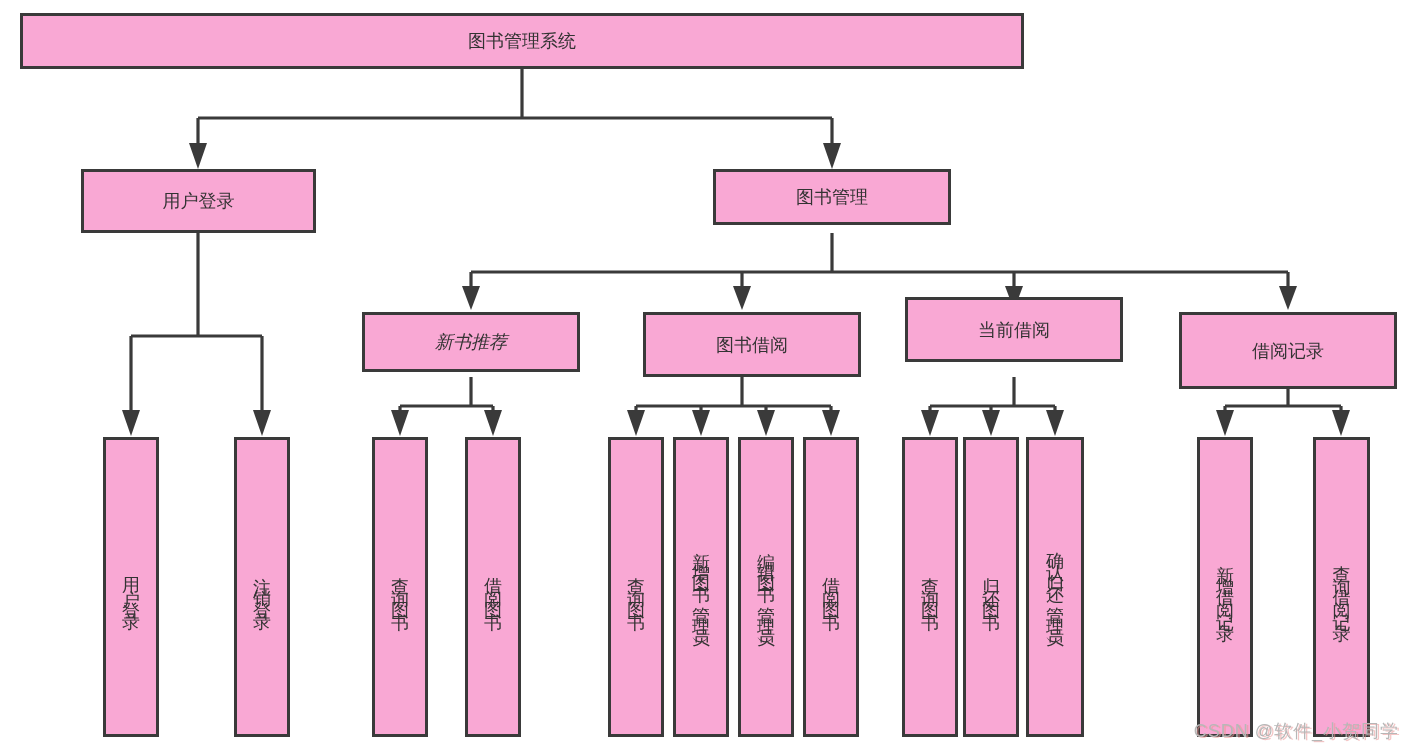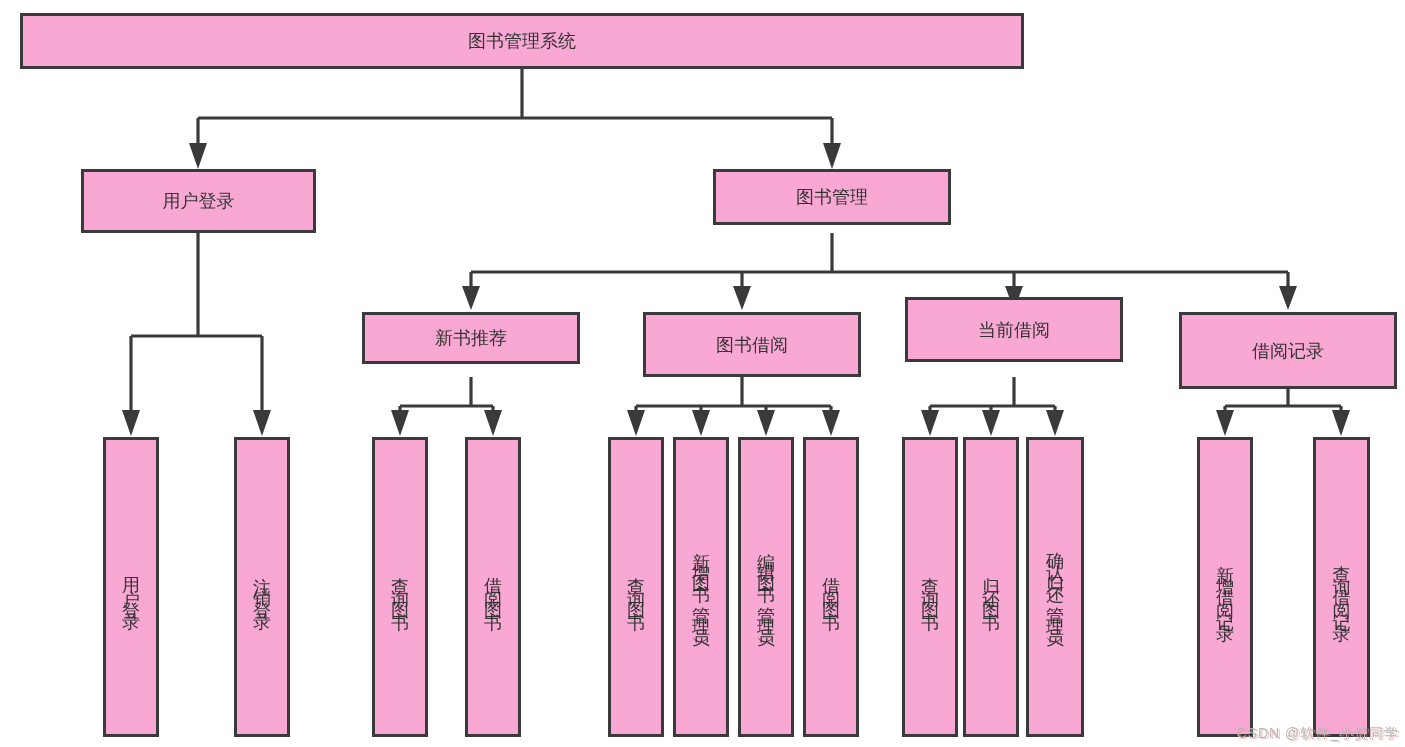--- a/index.html
+++ b/index.html
@@ -30,21 +30,21 @@
     letter-spacing:12px;
     line-height:1;
     font-size:18px;
     color:#333333;
   }
   #watermark{
     position:absolute;
     right:6px;
     bottom:4px;
     z-index:3;
-    font-size:14px;
+    font-size:18px;
     color:#b7b7b7;
     text-shadow:2px 1px 0 rgba(235,150,150,0.55);
     letter-spacing:1px;
   }
 </style>
 </head>
 <body>
 
 <div id="canvas">
 
@@ -102,21 +102,21 @@
     <span>图书管理系统</span>
   </div>
 
   <div class="box" style="left:81px;top:169px;width:235px;height:64px;">
     <span>用户登录</span>
   </div>
   <div class="box" style="left:713px;top:169px;width:238px;height:56px;">
     <span>图书管理</span>
   </div>
 
-  <div class="box" style="left:362px;top:312px;width:218px;height:52px;">
+  <div class="box" style="left:362px;top:312px;width:218px;height:60px;font-style:italic;">
     <span>新书推荐</span>
   </div>
   <div class="box" style="left:643px;top:312px;width:218px;height:65px;">
     <span>图书借阅</span>
   </div>
   <div class="box" style="left:905px;top:297px;width:218px;height:65px;">
     <span>当前借阅</span>
   </div>
   <div class="box" style="left:1179px;top:312px;width:218px;height:77px;">
     <span>借阅记录</span>

